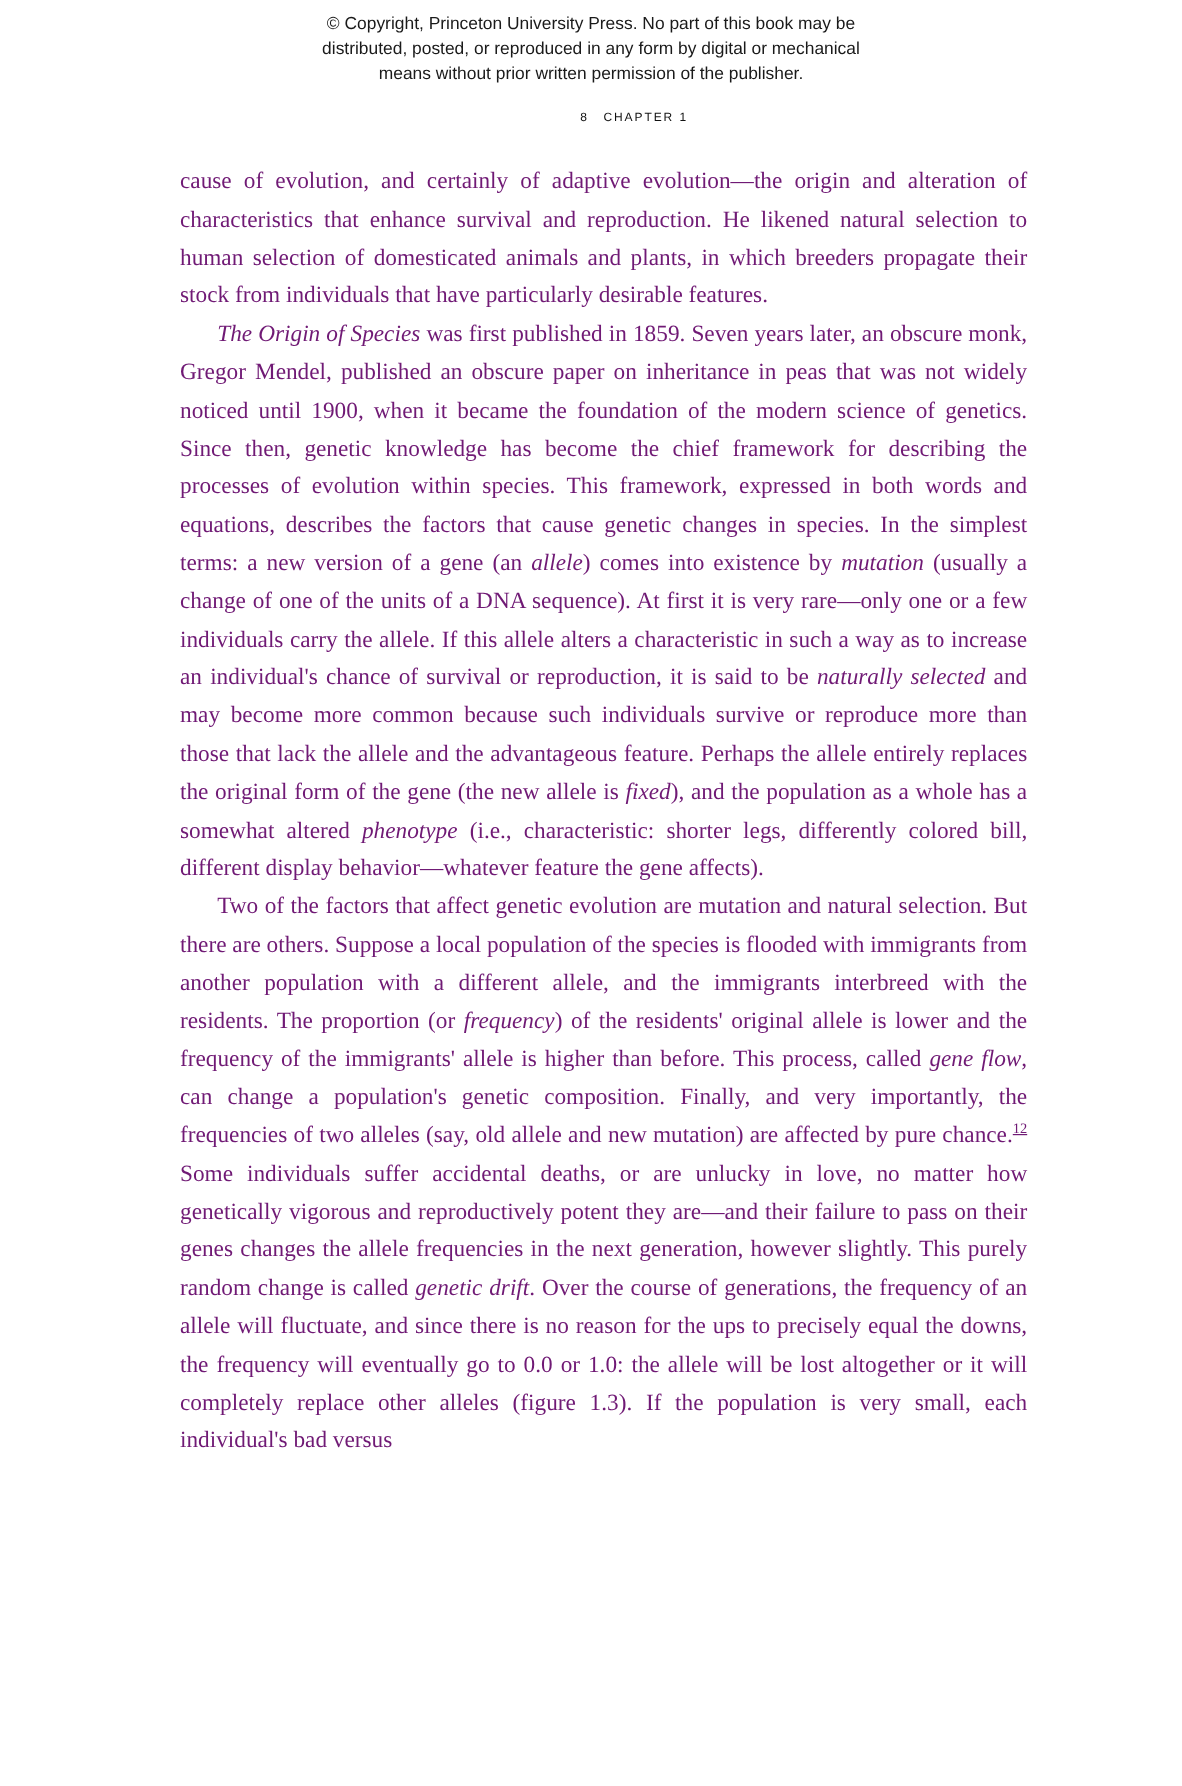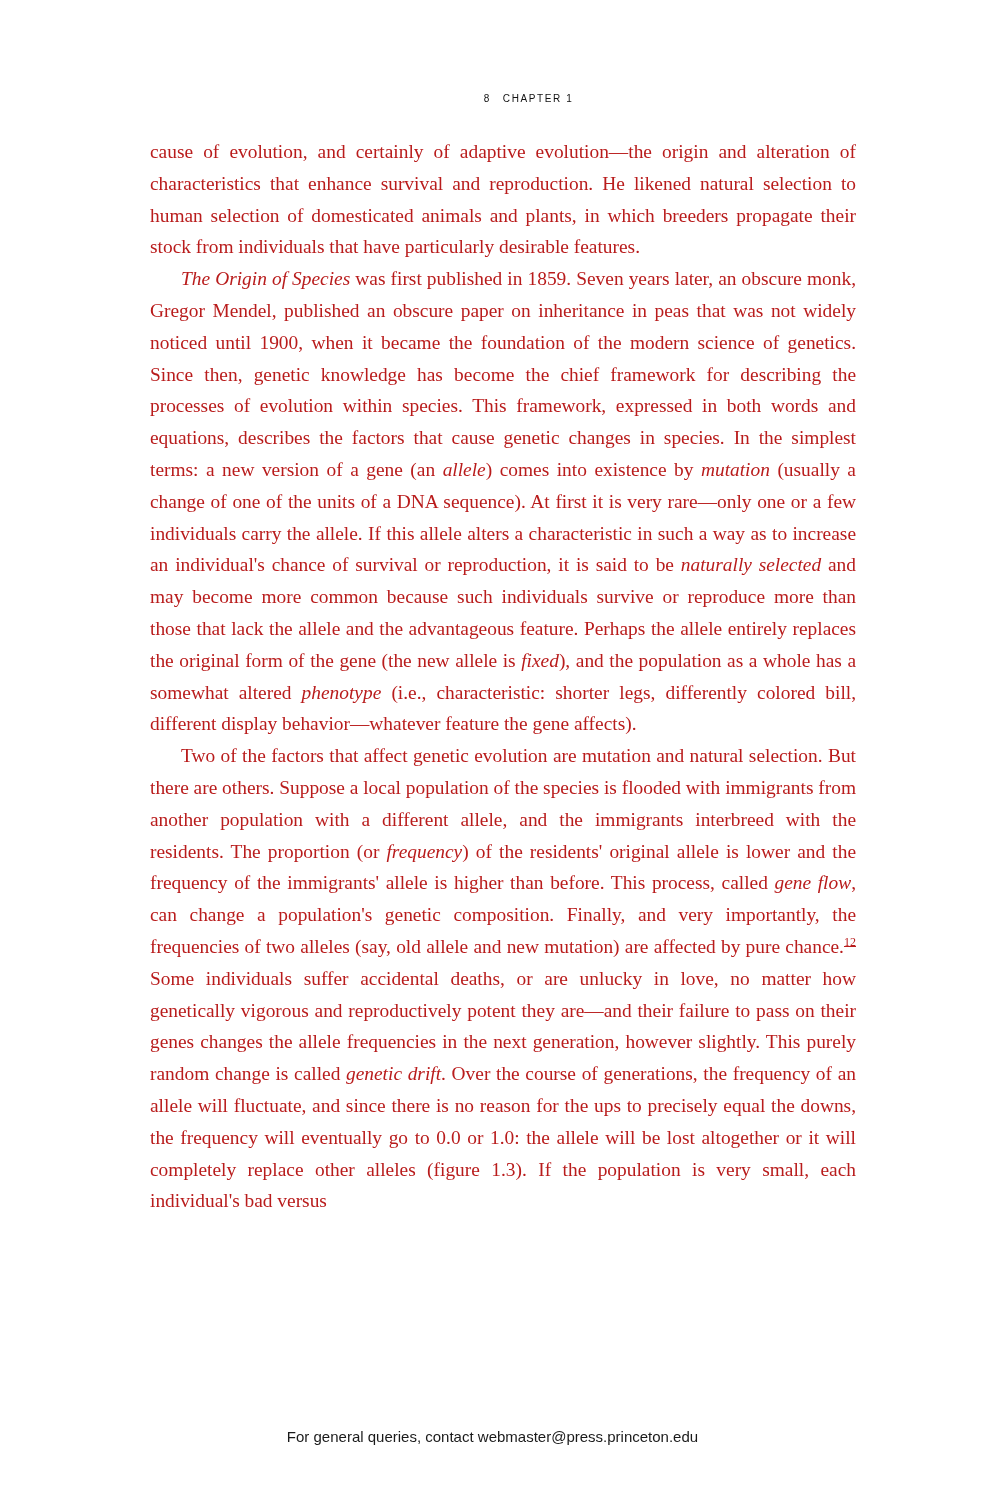--- a/index.html
+++ b/index.html
@@ -50,21 +50,21 @@
   }
   .body-text {
     position: absolute;
     top: 136px;
     left: 150px;
     width: 706px;
     font-size: 19.4px;
     line-height: 31.8px;
     text-align: justify;
     text-justify: inter-word;
-    color: #b91c1c;
+    color: #701a75;
     -webkit-hyphens: none;
     hyphens: none;
   }
   .body-text p {
     margin: 0;
   }
   .body-text p.indent {
     text-indent: 31px;
   }
   .body-text i {
@@ -84,30 +84,34 @@
     font-family: "Liberation Sans", sans-serif;
     font-size: 15px;
     color: #1a1a1a;
   }
 </style>
 </head>
 <body>
 
 <div class="page">
 
+  <div class="copyright">
+    <span>© Copyright, Princeton University Press. No part of this book may be</span>
+    <span>distributed, posted, or reproduced in any form by digital or mechanical</span>
+    <span>means without prior written permission of the publisher.</span>
+  </div>
 
   <div class="running-head">
     <span class="folio">8</span><span>CHAPTER 1</span>
   </div>
 
   <div class="body-text">
 
     <p><span>cause of evolution, and certainly of adaptive evolution—the origin and alteration of characteristics that enhance survival and reproduction. He likened natural selection to human selection of domesticated animals and plants, in which breeders propagate their stock from individuals that have particularly desirable features.</span></p>
 
     <p class="indent"><i>The Origin of Species</i><span> was first published in 1859. Seven years later, an obscure monk, Gregor Mendel, published an obscure paper on inheritance in peas that was not widely noticed until 1900, when it became the foundation of the modern science of genetics. Since then, genetic knowledge has become the chief framework for describing the processes of evolution within species. This framework, expressed in both words and equations, describes the factors that cause genetic changes in species. In the simplest terms: a new version of a gene (an </span><i>allele</i><span>) comes into existence by </span><i>mutation</i><span> (usually a change of one of the units of a DNA sequence). At first it is very rare—only one or a few individuals carry the allele. If this allele alters a characteristic in such a way as to increase an individual's chance of survival or reproduction, it is said to be </span><i>naturally selected</i><span> and may become more common because such individuals survive or reproduce more than those that lack the allele and the advantageous feature. Perhaps the allele entirely replaces the original form of the gene (the new allele is </span><i>fixed</i><span>), and the population as a whole has a somewhat altered </span><i>phenotype</i><span> (i.e., characteristic: shorter legs, differently colored bill, different display behavior—whatever feature the gene affects).</span></p>
 
     <p class="indent"><span>Two of the factors that affect genetic evolution are mutation and natural selection. But there are others. Suppose a local population of the species is flooded with immigrants from another population with a different allele, and the immigrants interbreed with the residents. The proportion (or </span><i>frequency</i><span>) of the residents' original allele is lower and the frequency of the immigrants' allele is higher than before. This process, called </span><i>gene flow</i><span>, can change a population's genetic composition. Finally, and very importantly, the frequencies of two alleles (say, old allele and new mutation) are affected by pure chance.</span><sup>12</sup><span> Some individuals suffer accidental deaths, or are unlucky in love, no matter how genetically vigorous and reproductively potent they are—and their failure to pass on their genes changes the allele frequencies in the next generation, however slightly. This purely random change is called </span><i>genetic drift</i><span>. Over the course of generations, the frequency of an allele will fluctuate, and since there is no reason for the ups to precisely equal the downs, the frequency will eventually go to 0.0 or 1.0: the allele will be lost altogether or it will completely replace other alleles (figure 1.3). If the population is very small, each individual's bad versus</span></p>
 
   </div>
 
-  <div class="footer">For general queries, contact webmaster@press.princeton.edu</div>
 
 </div>
 
 </body></html>

